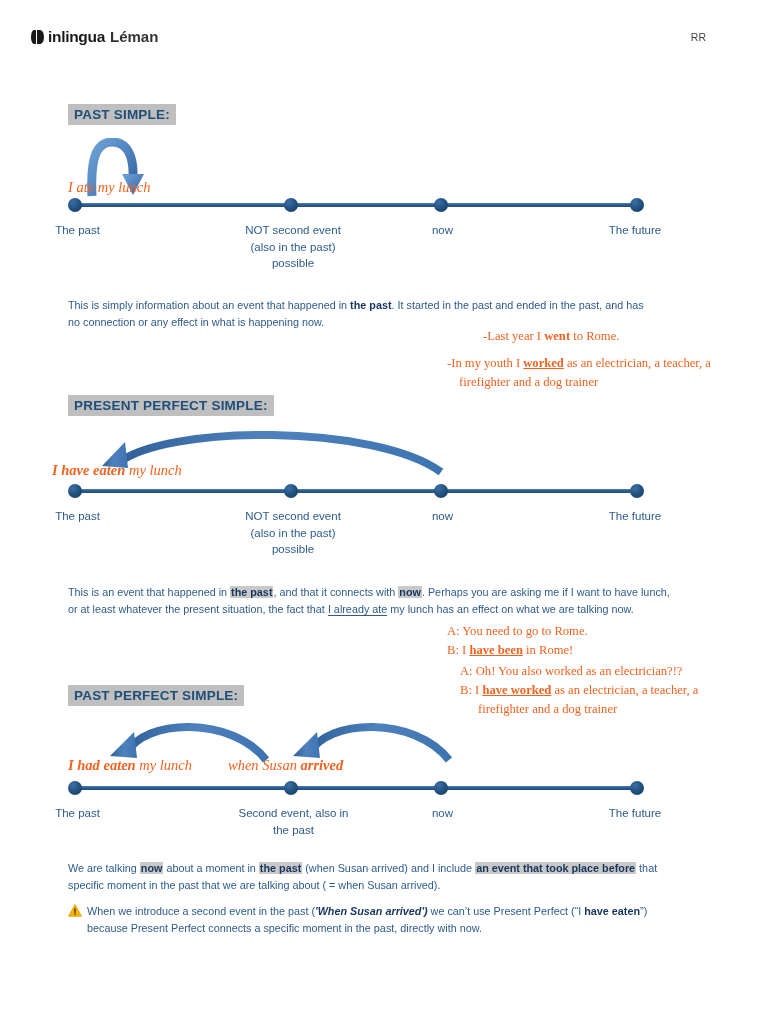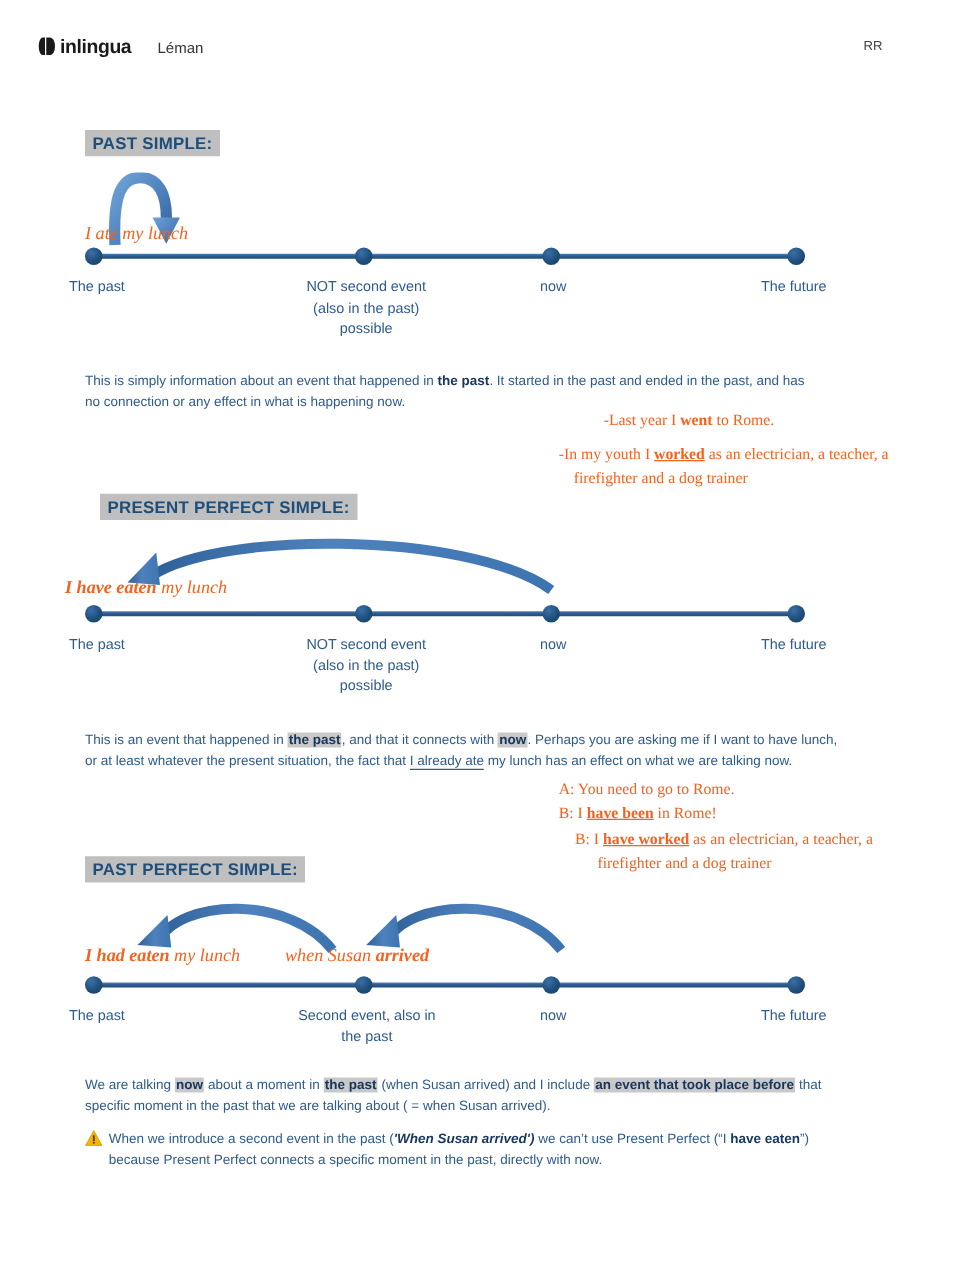--- a/index.html
+++ b/index.html
@@ -22,21 +22,21 @@
   }
   .logo-mark .lm-left{
     position:absolute;left:0;top:0;width:5px;height:14px;background:#1a1a1a;
     border-radius:60% 0 0 60%/50% 0 0 50%;
   }
   .logo-mark .lm-right{
     position:absolute;left:6px;top:0;width:7px;height:14px;background:#1a1a1a;
     border-radius:0 55% 55% 0/0 50% 50% 0;
   }
   .logo-text{font-size:15.5px;font-weight:bold;color:#1a1a1a;letter-spacing:-0.3px;}
-  .logo-sub{font-size:12px;color:#333;margin-left:21px;}
+  .logo-sub{font-size:15px;color:#333;margin-left:5px;font-weight:bold;}
   .header-center{
     position:absolute;left:0;width:768px;text-align:center;top:3px;
     font-size:10.5px;color:#444;
   }
   .header-right{position:absolute;right:62px;top:3px;font-size:10.5px;color:#444;}
 
   
   .sec-title{
     position:absolute;
     font-size:13.5px;font-weight:bold;color:#1f4e79;
@@ -156,21 +156,21 @@
   </div>
 
   <div class="ex" style="left:447px;top:327px;margin-left:36px;">
     <span>-Last year I </span><b>went</b><span> to Rome.</span>
   </div>
   <div class="ex" style="left:447px;top:354px;">
     <span>-In my youth I </span><b><u>worked</u></b><span> as an electrician, a teacher, a</span>
     <div style="padding-left:12px;">firefighter and a dog trainer</div>
   </div>
 
-  <div class="sec-title" style="left:80px;top:395px;">PRESENT PERFECT SIMPLE:</div>
+  <div class="sec-title" style="left:68px;top:395px;">PRESENT PERFECT SIMPLE:</div>
 
   <svg class="arrow-svg" style="left:95px;top:424px;" width="360" height="58">
     <defs>
       <linearGradient id="g2" x1="0" y1="0" x2="1" y2="0">
         <stop offset="0%" stop-color="#2f6098"></stop>
         <stop offset="45%" stop-color="#4f81bd"></stop>
         <stop offset="100%" stop-color="#3d74b0"></stop>
       </linearGradient>
     </defs>
     <path d="M22,40 C70,0 280,0 346,48" stroke="url(#g2)" stroke-width="8" fill="none" stroke-linecap="butt"></path>
@@ -196,20 +196,21 @@
   <div class="para" style="top:584px;width:604px;">
     <span>This is an event that happened in </span><span class="hl">the past</span><span>, and that it connects with </span><span class="hl">now</span><span>. Perhaps you are asking me if I want to have lunch, or at least whatever the present situation, the fact that </span><span class="ul">I already ate</span><span> my lunch has an effect on what we are talking now.</span>
   </div>
 
   <div class="ex" style="left:447px;top:622px;">
     <div><span>A:</span><span>  You need to go to Rome.</span></div>
     <div><span>B:</span><span>  I </span><b><u>have been</u></b><span> in Rome!</span></div>
   </div>
 
   <div class="ex" style="left:460px;top:662px;">
+    <div><span>A:</span><span> Oh! You also worked as an electrician?!?</span></div>
     <div><span>B:</span><span>  I </span><b><u>have worked</u></b><span> as an electrician, a teacher, a</span>
       <div style="padding-left:18px;">firefighter and a dog trainer</div>
     </div>
   </div>
 
   <div class="sec-title" style="left:68px;top:685px;">PAST PERFECT SIMPLE:</div>
 
   <svg class="arrow-svg" style="left:100px;top:716px;" width="180" height="56">
     <defs>
       <linearGradient id="g3" x1="0" y1="0" x2="1" y2="0">

